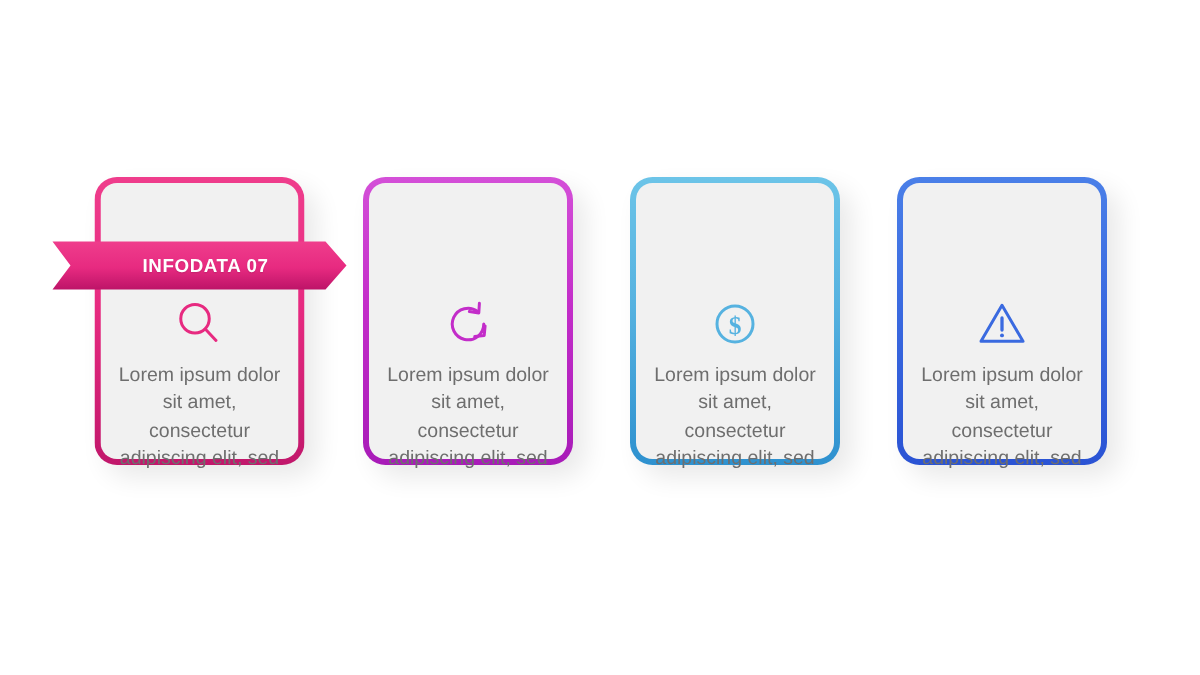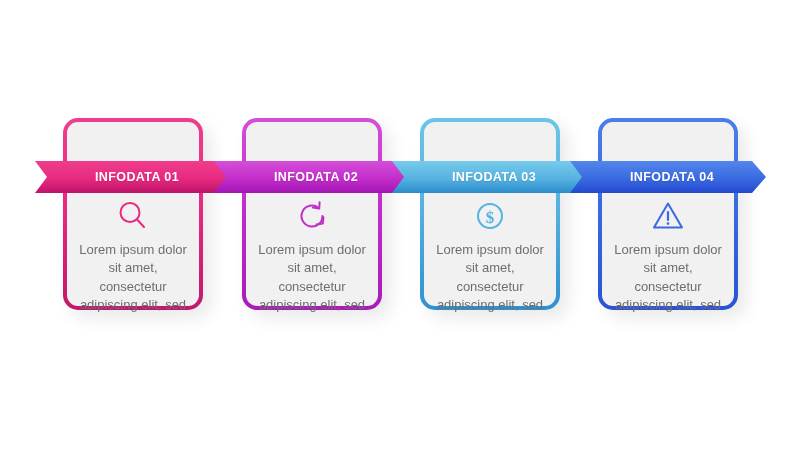--- a/index.html
+++ b/index.html
@@ -153,64 +153,25 @@
       <svg viewBox="0 0 196 32" xmlns="http://www.w3.org/2000/svg">
         <defs>
           <linearGradient id="rg0" x1="0" y1="0" x2="0" y2="1">
             <stop offset="0%" stop-color="#ef3d8c"></stop>
             <stop offset="55%" stop-color="#e72a80"></stop>
             <stop offset="100%" stop-color="#bd1468"></stop>
           </linearGradient>
         </defs>
         <path d="M 0 0 L 12 16 L 0 32 L 182 32 L 196 16 L 182 0 Z" fill="url(#rg0)"></path>
       </svg>
-      <div class="ribbon-label">INFODATA 01</div>
-    </div>
-
-    <div class="ribbon ribbon-1">
-      <svg viewBox="0 0 196 32" xmlns="http://www.w3.org/2000/svg">
-        <defs>
-          <linearGradient id="rg1" x1="0" y1="0" x2="0" y2="1">
-            <stop offset="0%" stop-color="#d44fd8"></stop>
-            <stop offset="55%" stop-color="#c32dc9"></stop>
-            <stop offset="100%" stop-color="#a115b4"></stop>
-          </linearGradient>
-        </defs>
-        <path d="M 0 0 L 12 16 L 0 32 L 182 32 L 196 16 L 182 0 Z" fill="url(#rg1)"></path>
-      </svg>
-      <div class="ribbon-label">INFODATA 02</div>
-    </div>
-
-    <div class="ribbon ribbon-2">
-      <svg viewBox="0 0 196 32" xmlns="http://www.w3.org/2000/svg">
-        <defs>
-          <linearGradient id="rg2" x1="0" y1="0" x2="0" y2="1">
-            <stop offset="0%" stop-color="#77cbec"></stop>
-            <stop offset="55%" stop-color="#56b2e0"></stop>
-            <stop offset="100%" stop-color="#2b8ccb"></stop>
-          </linearGradient>
-        </defs>
-        <path d="M 0 0 L 12 16 L 0 32 L 182 32 L 196 16 L 182 0 Z" fill="url(#rg2)"></path>
-      </svg>
-      <div class="ribbon-label">INFODATA 03</div>
-    </div>
-
-    <div class="ribbon ribbon-3">
-      <svg viewBox="0 0 196 32" xmlns="http://www.w3.org/2000/svg">
-        <defs>
-          <linearGradient id="rg3" x1="0" y1="0" x2="0" y2="1">
-            <stop offset="0%" stop-color="#5287ec"></stop>
-            <stop offset="55%" stop-color="#3a6ae0"></stop>
-            <stop offset="100%" stop-color="#2349cf"></stop>
-          </linearGradient>
-        </defs>
-        <path d="M 0 0 L 12 16 L 0 32 L 182 32 L 196 16 L 182 0 Z" fill="url(#rg3)"></path>
-      </svg>
-      <div class="ribbon-label">INFODATA 04</div>
-    </div>
+      <div class="ribbon-label">INFODATA 07</div>
+    </div>
+
+
+
 
     <div class="card-body body-0">
       <div class="card-icon">
         <svg width="34" height="34" viewBox="0 0 34 34" xmlns="http://www.w3.org/2000/svg">
           <circle cx="14" cy="13.5" r="9.5" fill="none" stroke="#e72a80" stroke-width="2"></circle>
           <line x1="21" y1="20.5" x2="28" y2="28" stroke="#e72a80" stroke-width="2" stroke-linecap="round"></line>
         </svg>
       </div>
       <div class="card-desc">Lorem ipsum dolor
 sit amet, consectetur

